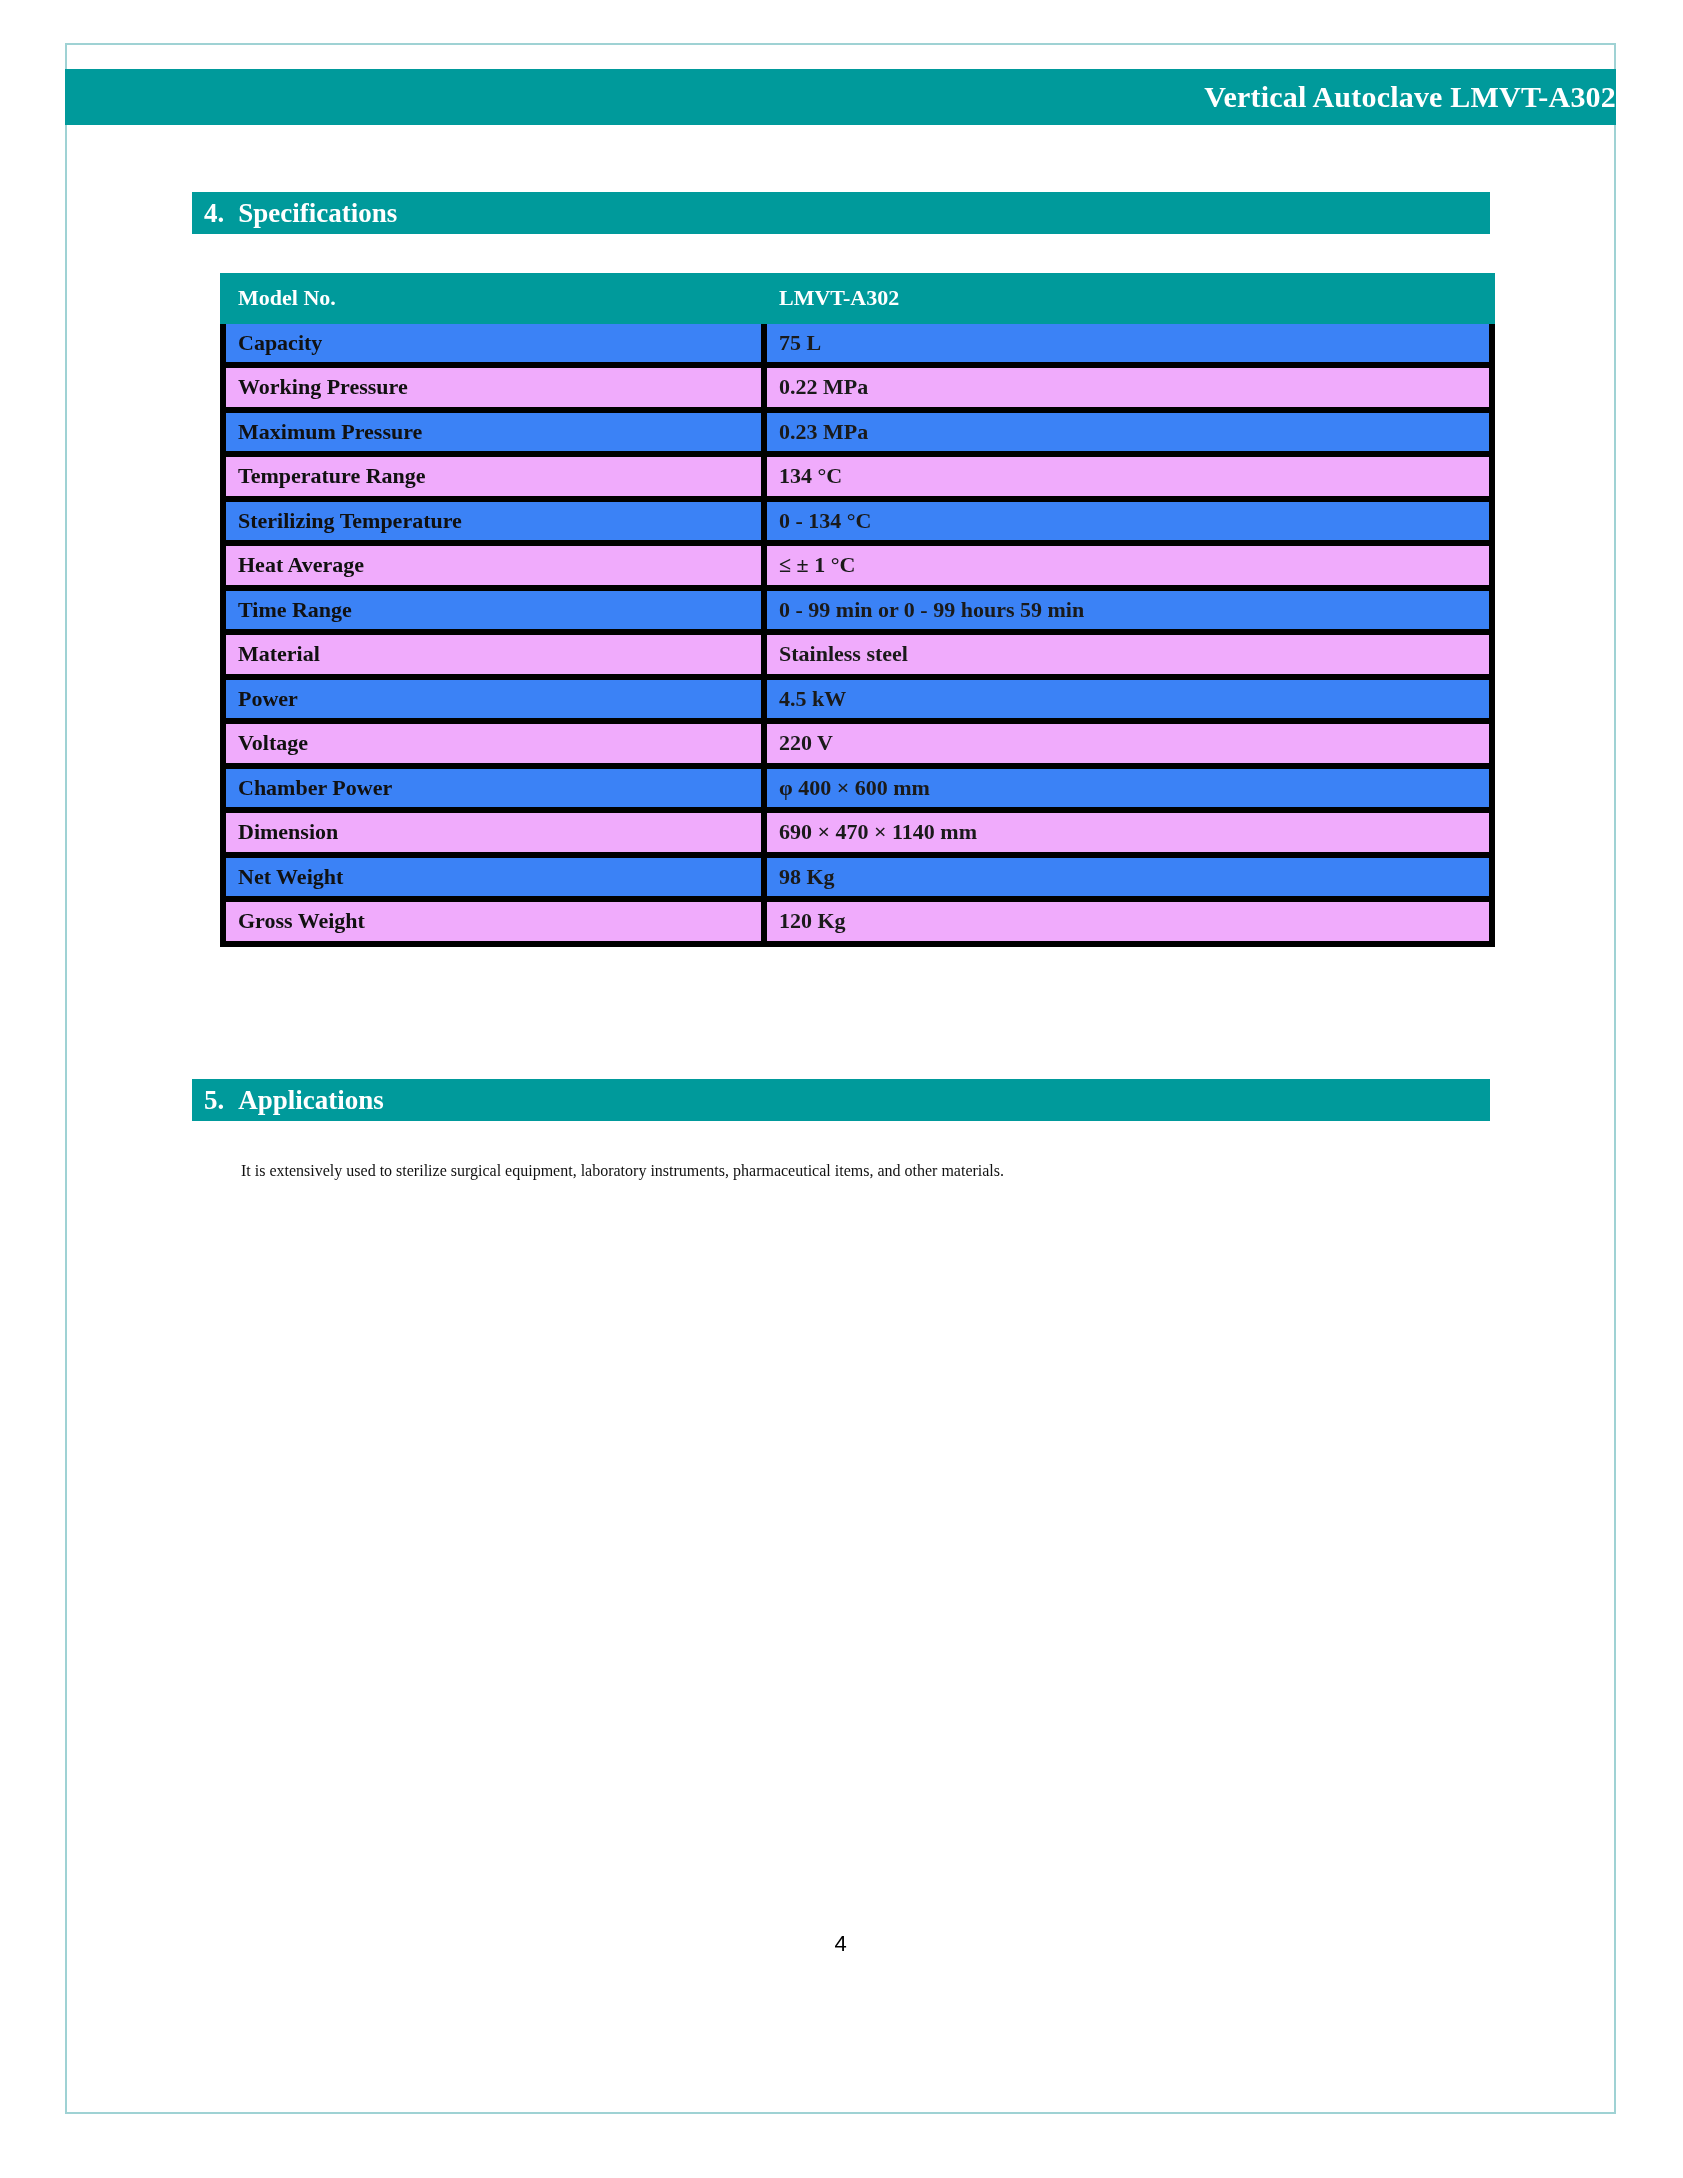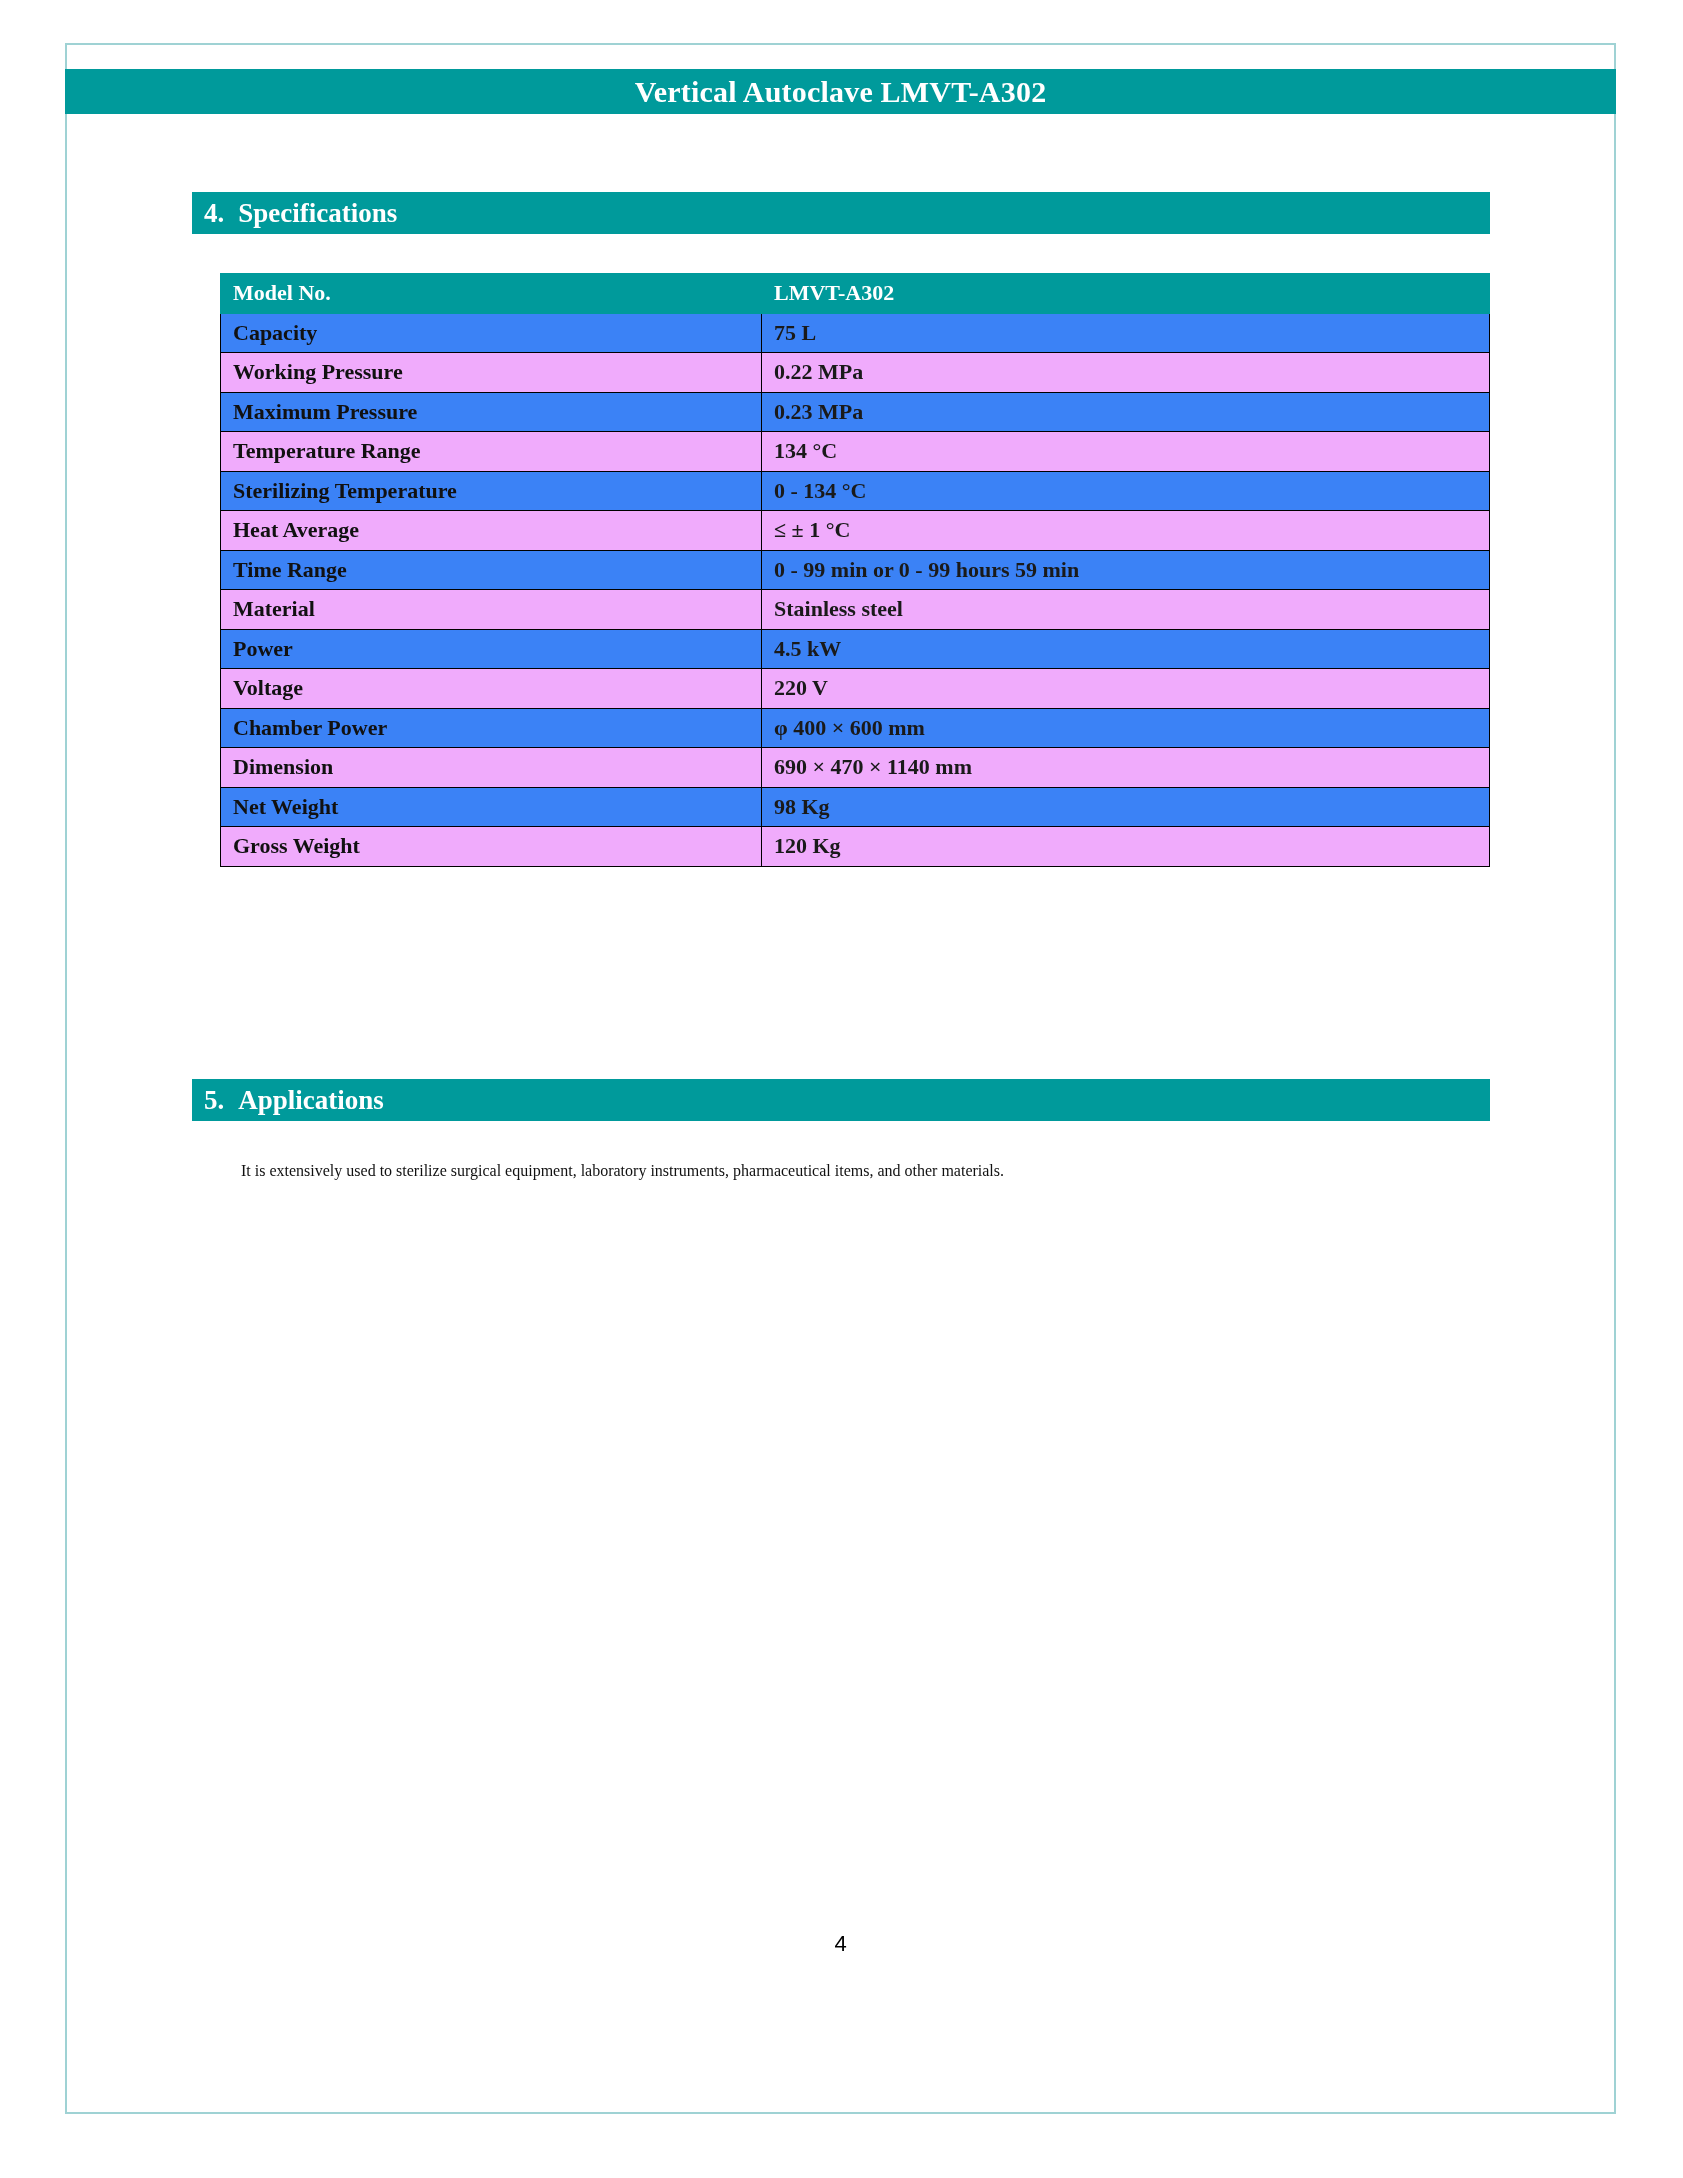--- a/index.html
+++ b/index.html
@@ -25,25 +25,25 @@
     box-sizing: border-box;
     background: #ffffff;
   }
 
   
   .doc-banner {
     position: absolute;
     left: 65px;
     top: 69px;
     width: 1551px;
-    height: 45px;
+    height: 56px;
     background: #009a9b;
     display: flex;
     align-items: center;
-    justify-content: center;
+    justify-content: flex-end;
     box-sizing: border-box;
   }
   .doc-banner-title {
     color: #ffffff;
     font-size: 30px;
     font-weight: bold;
     letter-spacing: 0.2px;
     font-family: "Liberation Serif", "DejaVu Serif", serif;
   }
 
@@ -90,21 +90,21 @@
     top: 142px;
     width: 1268px;
     border-collapse: collapse;
     table-layout: fixed;
   }
   .spec-table col.c1 { width: 541px; }
   .spec-table col.c2 { width: 728px; }
 
   .spec-table th,
   .spec-table td {
-    border: 1px solid #000000;
+    border: 6px solid #000000;
     padding: 5px 12px 6px 12px;
     font-size: 22px;
     line-height: 1.25;
     vertical-align: middle;
     height: 34px;
     box-sizing: border-box;
     margin-top: 18px;
   }
   .spec-table thead th {
     background: #009a9b;

